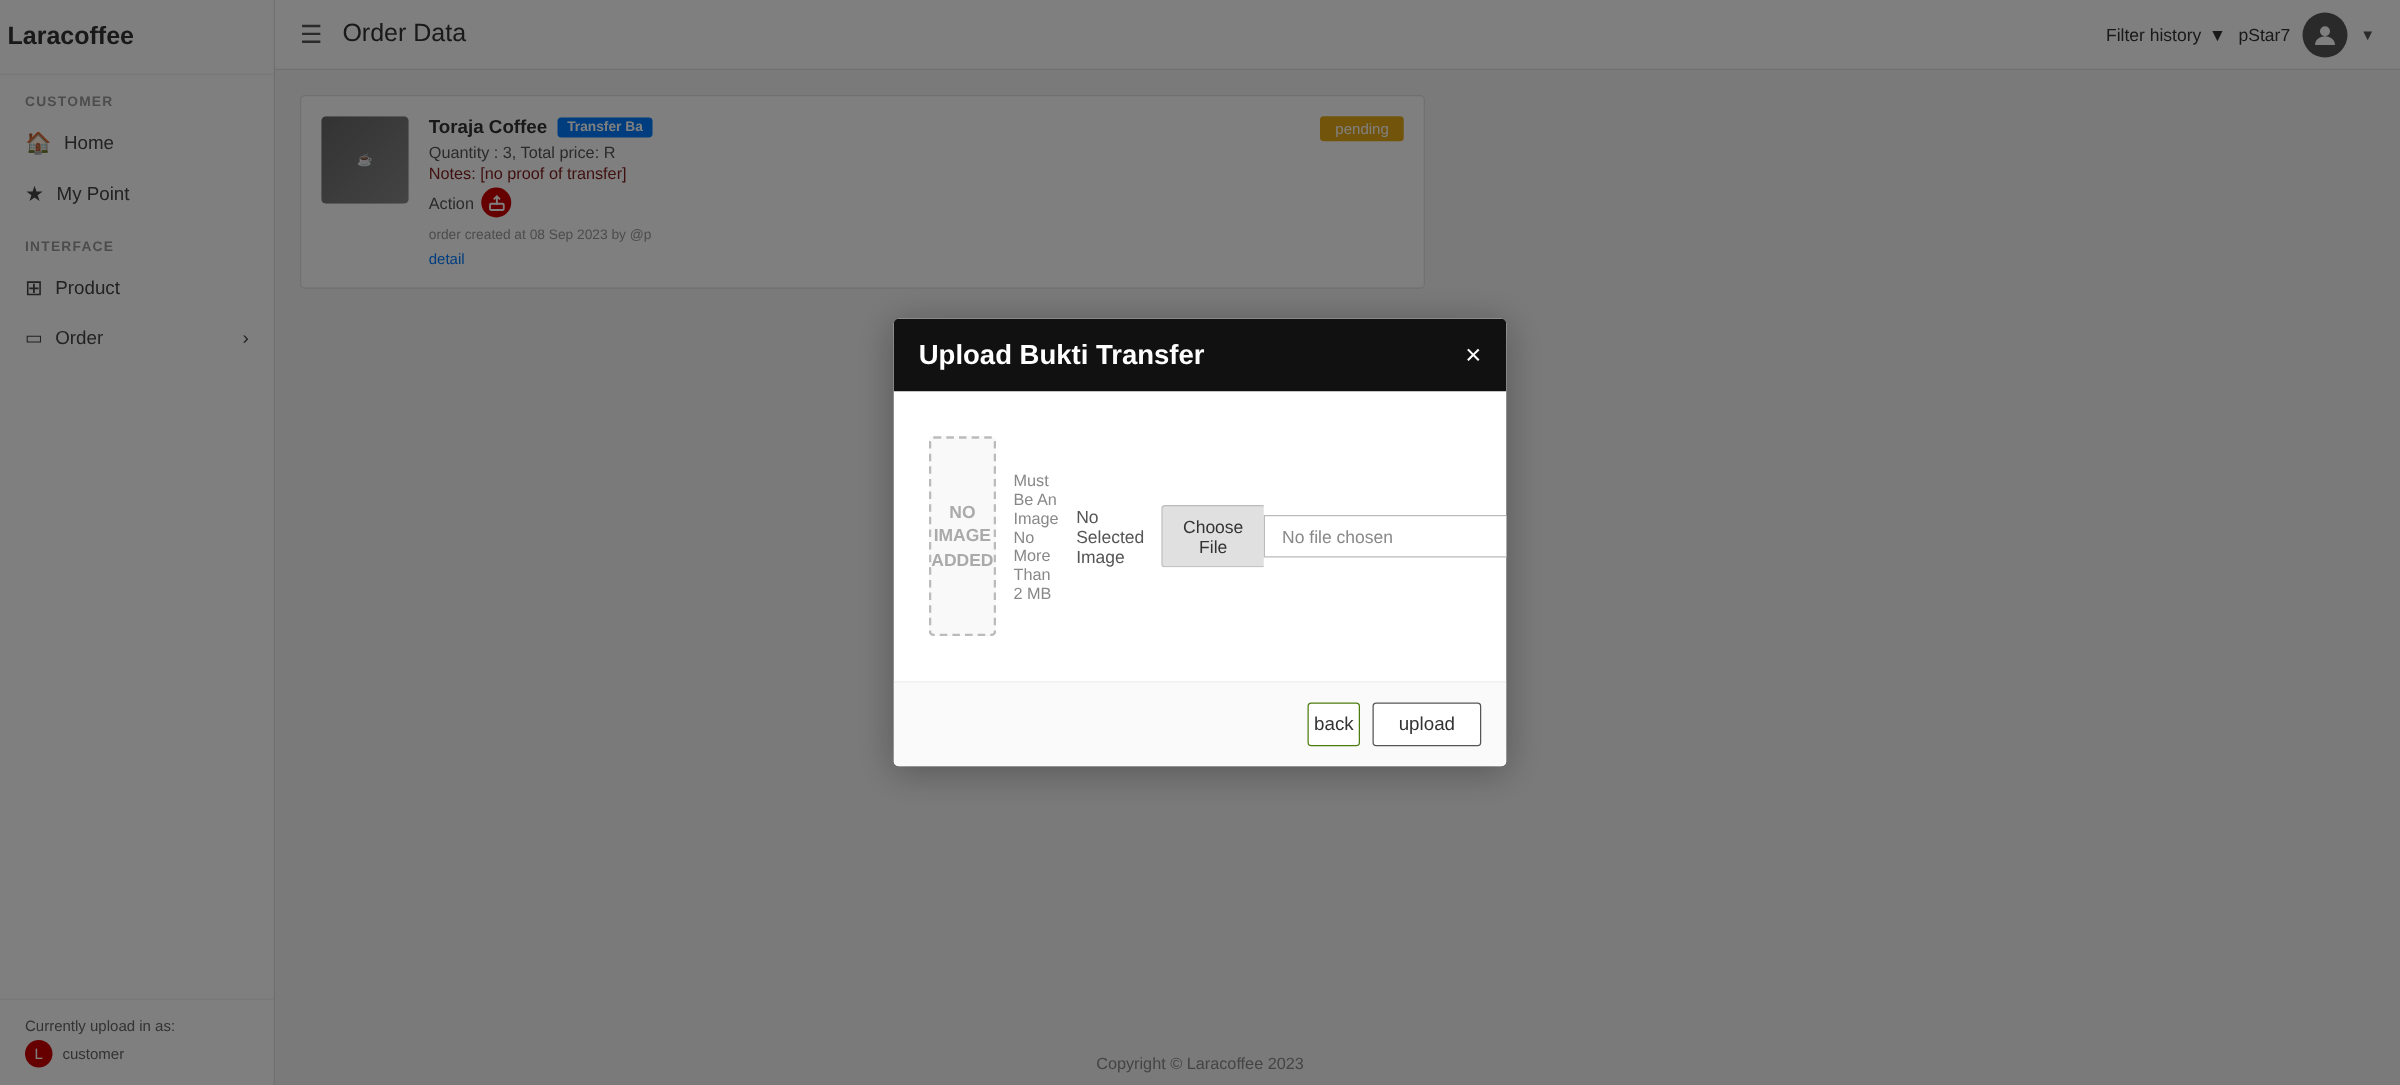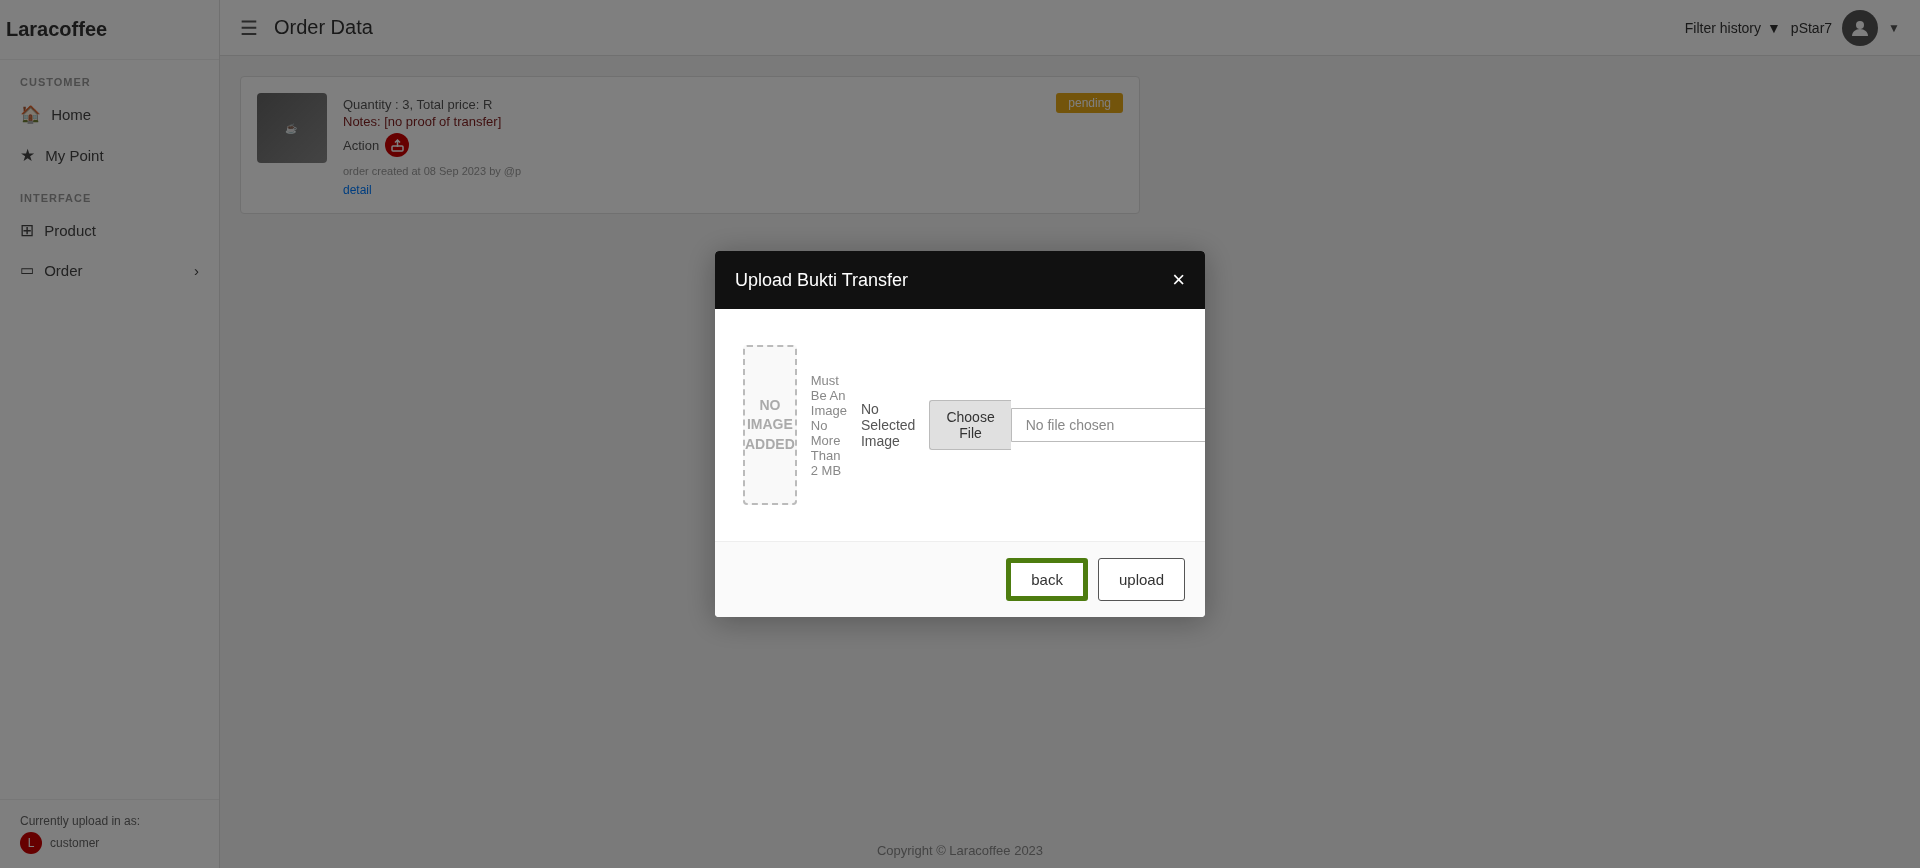--- a/index.html
+++ b/index.html
@@ -167,21 +167,21 @@
       box-shadow: 0 4px 30px rgba(0,0,0,0.3);
     }
     .modal-header {
       background: #111;
       color: #fff;
       padding: 16px 20px;
       display: flex;
       align-items: center;
       justify-content: space-between;
     }
-    .modal-title { font-size: 18px; font-weight: normal; }
+    .modal-title { font-size: 22px; font-weight: bold; }
     .modal-close { font-size: 22px; cursor: pointer; color: #fff; background: none; border: none; }
     .modal-body {
       padding: 36px 28px;
       display: flex;
       flex-direction: row;
       align-items: center;
       gap: 14px;
     }
     .image-placeholder {
       width: 140px; height: 160px;
@@ -228,23 +228,23 @@
     }
     .modal-footer {
       padding: 16px 20px;
       display: flex;
       justify-content: flex-end;
       gap: 10px;
       border-top: 1px solid #eee;
       background: #fafafa;
     }
     .btn-back {
-      padding: 8px 20px;
-      background: #fff;
-      border: 5px solid #4d7c0f;
+      padding: 8px 4px;
+      background: #fff;
+      border: 1px solid #4d7c0f;
       border-radius: 3px;
       font-size: 15px;
       cursor: pointer;
       color: #333;
     }
     .btn-upload {
       padding: 8px 20px;
       background: #fff;
       border: 1px solid #555;
       border-radius: 3px;
@@ -314,20 +314,24 @@
     <span class="topbar-caret">▼</span>
   </div>
 </div>
 
 <div class="main-content">
   <div class="order-card">
     <div class="order-card-img">
       <div class="order-card-img-inner">☕</div>
     </div>
     <div class="order-card-info">
+      <div class="order-card-title">
+        <span>Toraja Coffee</span>
+        <span class="badge-transfer">Transfer Ba</span>
+      </div>
       <div class="order-card-detail">Quantity : 3, Total price: R</div>
       <div class="order-card-notes">Notes: [no proof of transfer]</div>
       <div class="order-card-action">
         <span>Action</span>
         <div class="action-icon">
           <svg width="13" height="13" viewBox="0 0 13 13" fill="white">
             <rect x="1" y="7" width="11" height="5" rx="1" fill="none" stroke="white" stroke-width="1.5"></rect>
             <path d="M6.5 1 L6.5 8 M4 3.5 L6.5 1 L9 3.5" stroke="white" stroke-width="1.5" fill="none"></path>
           </svg>
         </div>

